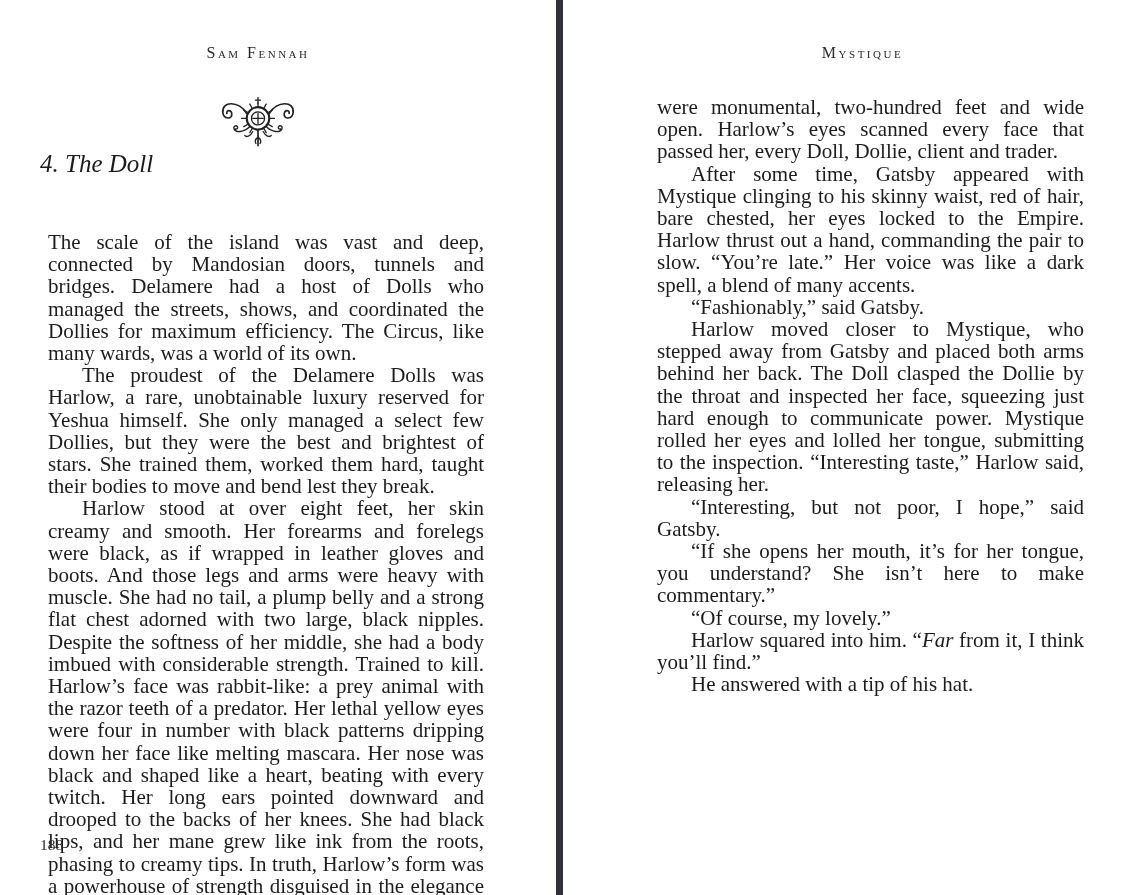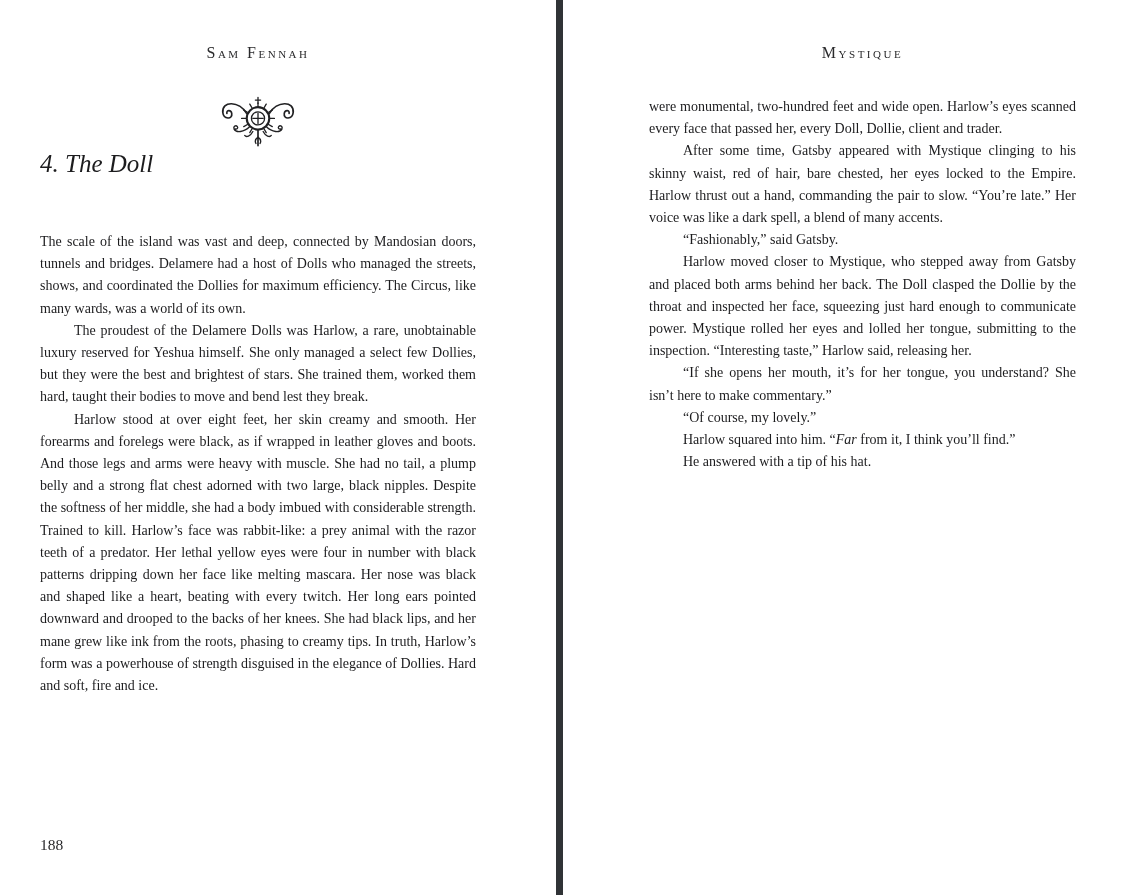--- a/index.html
+++ b/index.html
@@ -57,23 +57,23 @@
     left: 0;
     width: 100%;
     margin: 0;
     font-style: italic;
     font-weight: normal;
     font-size: 25px;
     color: #1c1c1e;
   }
   .body-text {
     position: absolute;
-    left: 0;
+    left: 8px;
     width: 100%;
-    font-size: 14px;
+    font-size: 21px;
     line-height: 22.2px;
     text-align: justify;
   }
   .page-left  .body-text { top: 231px; }
   .page-right .body-text { top: 96px; }
   .body-text p {
     margin: 0;
     text-indent: 34px;
   }
   .body-text p.no-indent { text-indent: 0; }
@@ -139,20 +139,21 @@
   <div class="spine"></div>
 
   <div class="page page-right">
     <div class="running-header">Mystique</div>
 
     <div class="body-text">
       <p class="no-indent">were monumental, two-hundred feet and wide open. Harlow’s eyes scanned every face that passed her, every Doll, Dollie, client and trader.</p>
       <p>After some time, Gatsby appeared with Mystique clinging to his skinny waist, red of hair, bare chested, her eyes locked to the Empire. Harlow thrust out a hand, commanding the pair to slow. “You’re late.” Her voice was like a dark spell, a blend of many accents.</p>
       <p>“Fashionably,” said Gatsby.</p>
       <p>Harlow moved closer to Mystique, who stepped away from Gatsby and placed both arms behind her back. The Doll clasped the Dollie by the throat and inspected her face, squeezing just hard enough to communicate power. Mystique rolled her eyes and lolled her tongue, submitting to the inspection. “Interesting taste,” Harlow said, releasing her.</p>
+      <p>“Interesting, but not poor, I hope,” said Gatsby.</p>
       <p>“If she opens her mouth, it’s for her tongue, you understand? She isn’t here to make commentary.”</p>
       <p>“Of course, my lovely.”</p>
       <p><span>Harlow squared into him. “</span><em>Far</em><span> from it, I think you’ll find.”</span></p>
       <p>He answered with a tip of his hat.</p>
     </div>
 
   </div>
 
 </div>
 

